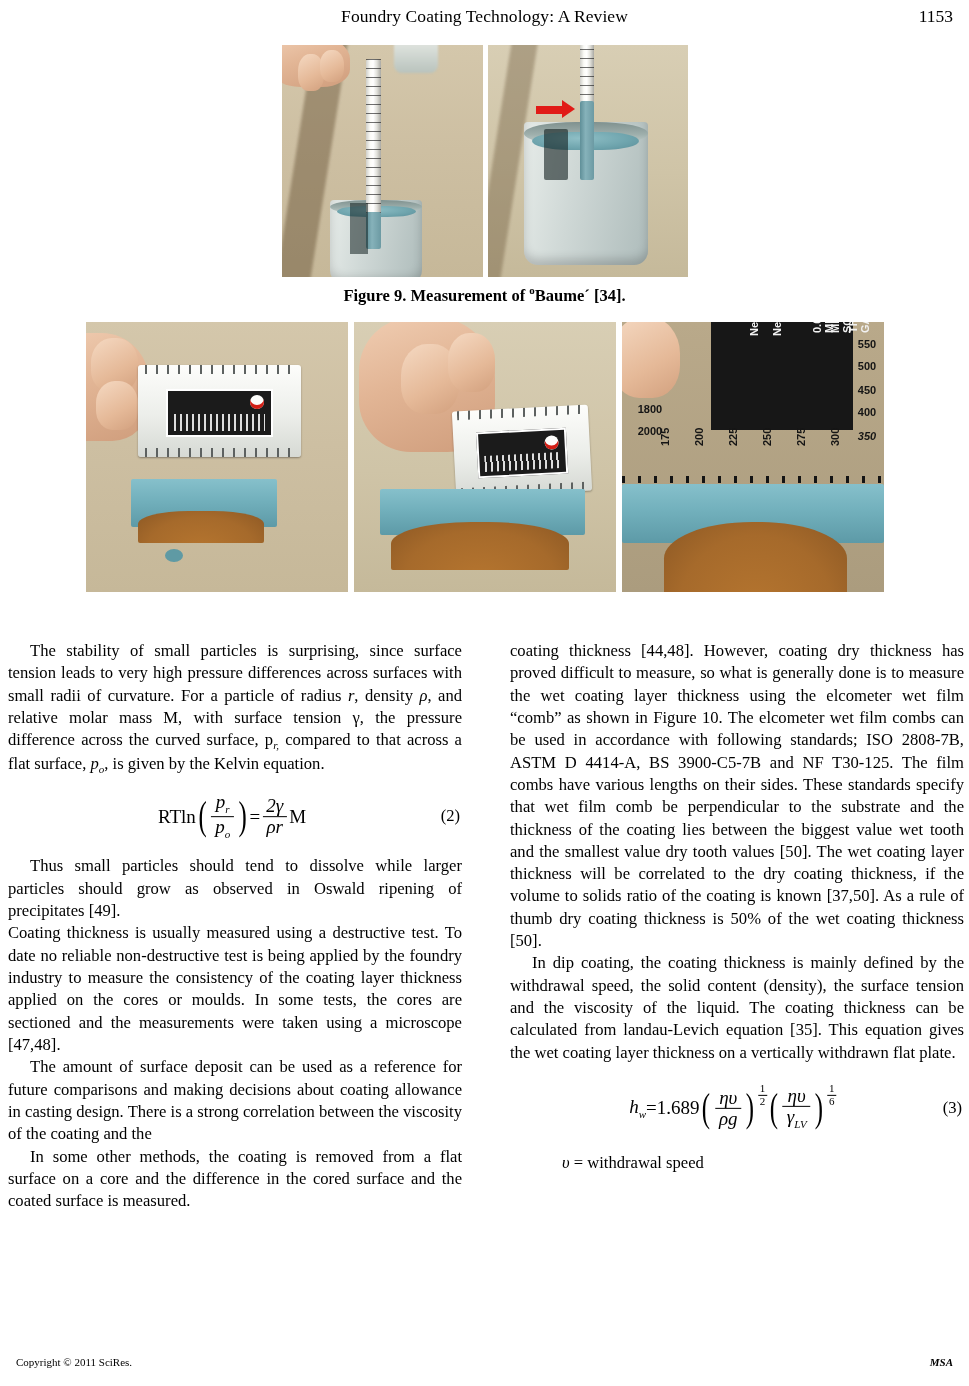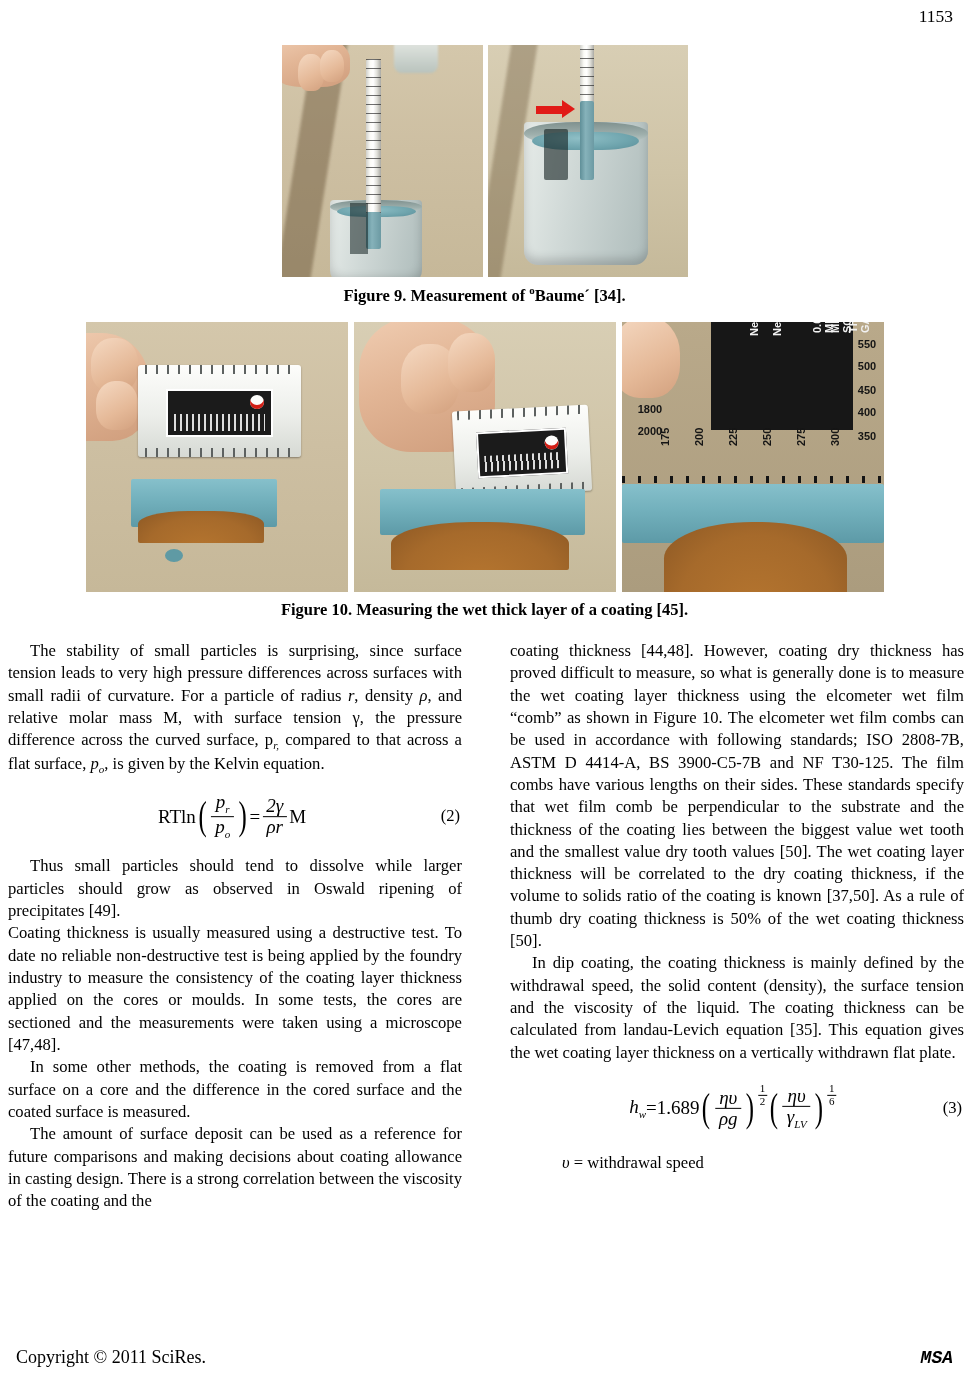--- a/index.html
+++ b/index.html
@@ -348,35 +348,35 @@
 
   
   .footer {
     position: absolute;
     bottom: 18px;
     left: 16px;
     right: 16px;
     display: flex;
     justify-content: space-between;
     align-items: baseline;
-    font-size: 18px;
+    font-size: 11px;
     margin-top: 36px;
   }
   .footer-right {
     font-weight: bold;
     font-style: italic;
-    font-family: Liberation Mono, monospace;
   }
 </style>
 </head>
 <body>
 
 <div class="page">
 
   <div class="runhead">
+    <div class="runhead-title">Foundry Coating Technology: A Review</div>
     <div class="runhead-page">1153</div>
   </div>
 
   <div class="fig9-wrap">
 
     <div class="photo">
       <div class="desk"></div>
       <div class="shadow-diag"></div>
 
       <div style="position:absolute;left:56%;top:-4%;width:22%;height:16%;border-radius:4px 4px 8px 8px;background:linear-gradient(180deg,#e9ece7 0%,#b9c3bd 100%);filter:blur(1.2px);"></div>
@@ -465,36 +465,35 @@
       <div class="zoom-num onblack rot" style="left:72%;top:4%;">0.01 INCH-1 MIL</div>
       <div class="zoom-num onblack rot" style="left:57%;top:5%;">New Challenges</div>
       <div class="zoom-num onblack rot" style="left:48%;top:5%;">New Solutions</div>
 
       <div class="zoom-num" style="left:6%;top:30%;">1800</div>
       <div class="zoom-num" style="left:6%;top:38%;">2000</div>
       <div class="zoom-num" style="right:3%;top:6%;">550</div>
       <div class="zoom-num" style="right:3%;top:14%;">500</div>
       <div class="zoom-num" style="right:3%;top:23%;">450</div>
       <div class="zoom-num" style="right:3%;top:31%;">400</div>
-      <div class="zoom-num" style="right:3%;top:40%;">350</div>
+      <div class="zoom-num" style="right:3%;top:40%;font-style:italic;">350</div>
 
       <div class="zoom-num rot" style="left:14%;top:46%;">175</div>
       <div class="zoom-num rot" style="left:27%;top:46%;">200</div>
       <div class="zoom-num rot" style="left:40%;top:46%;">225</div>
       <div class="zoom-num rot" style="left:53%;top:46%;">250</div>
       <div class="zoom-num rot" style="left:66%;top:46%;">275</div>
       <div class="zoom-num rot" style="left:79%;top:46%;">300</div>
 
       <div style="position:absolute;left:0;right:0;top:57%;height:7px;background-image:repeating-linear-gradient(90deg,#141414 0px,#141414 3px,rgba(0,0,0,0) 3px,rgba(0,0,0,0) 16px);"></div>
       <div class="core" style="left:0;top:60%;width:100%;height:22%;"></div>
       <div class="core-sand" style="left:16%;top:74%;width:70%;height:28%;border-radius:48% 48% 0 0;"></div>
     </div>
   </div>
 
-  <div class="caption" id="cap10">Figure 10. Measuring the wet thick layer of a coating [45].</div>
 
   <div class="col" id="col-left">
 
     <p>The stability of small particles is surprising, since surface tension leads to very high pressure differences across surfaces with small radii of curvature. For a particle of radius <span class="var-i">r</span>, density <span class="var-i">ρ</span>, and relative molar mass M, with surface tension γ, the pressure difference across the curved surface, p<span class="sub">r,</span> compared to that across a flat surface, <span class="var-i">p</span><span class="sub">o</span>, is given by the Kelvin equation.</p>
 
     <div class="eq-block">
       <div class="eq-body">
         <span>RTln</span>
         <span class="paren">(</span>
         <span class="frac">
@@ -510,23 +509,23 @@
         <span>M</span>
       </div>
       <div class="eq-num">(2)</div>
     </div>
 
     <p>Thus small particles should tend to dissolve while larger particles should grow as observed in Oswald ripening of precipitates [49].</p>
 
 
     <p class="noindent">Coating thickness is usually measured using a destructive test. To date no reliable non-destructive test is being applied by the foundry industry to measure the consistency of the coating layer thickness applied on the cores or moulds. In some tests, the cores are sectioned and the measurements were taken using a microscope [47,48].</p>
 
+    <p>The amount of surface deposit can be used as a reference for future comparisons and making decisions about coating allowance in casting design. There is a strong correlation between the viscosity of the coating and the</p>
+
     <p>In some other methods, the coating is removed from a flat surface on a core and the difference in the cored surface and the coated surface is measured.</p>
-
-    <p>The amount of surface deposit can be used as a reference for future comparisons and making decisions about coating allowance in casting design. There is a strong correlation between the viscosity of the coating and the</p>
   </div>
 
   <div class="col" id="col-right">
 
     <p class="noindent">coating thickness [44,48]. However, coating dry thickness has proved difficult to measure, so what is generally done is to measure the wet coating layer thickness using the elcometer wet film “comb” as shown in Figure 10. The elcometer wet film combs can be used in accordance with following standards; ISO 2808-7B, ASTM D 4414-A, BS 3900-C5-7B and NF T30-125. The film combs have various lengths on their sides. These standards specify that wet film comb be perpendicular to the substrate and the thickness of the coating lies between the biggest value wet tooth and the smallest value dry tooth values [50]. The wet coating layer thickness will be correlated to the dry coating thickness, if the volume to solids ratio of the coating is known [37,50]. As a rule of thumb dry coating thickness is 50% of the wet coating thickness [50].</p>
 
     <p>In dip coating, the coating thickness is mainly defined by the withdrawal speed, the solid content (density), the surface tension and the viscosity of the liquid. The coating thickness can be calculated from landau-Levich equation [35]. This equation gives the wet coating layer thickness on a vertically withdrawn flat plate.</p>
 
     <div class="eq-block eq3-wrap">
       <div class="eq-body">

